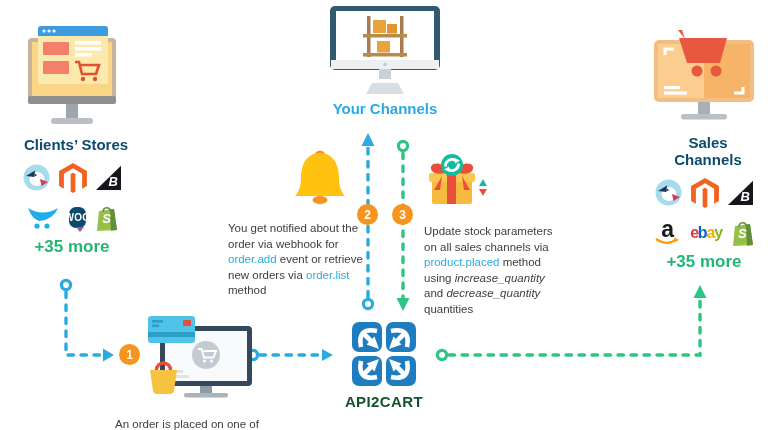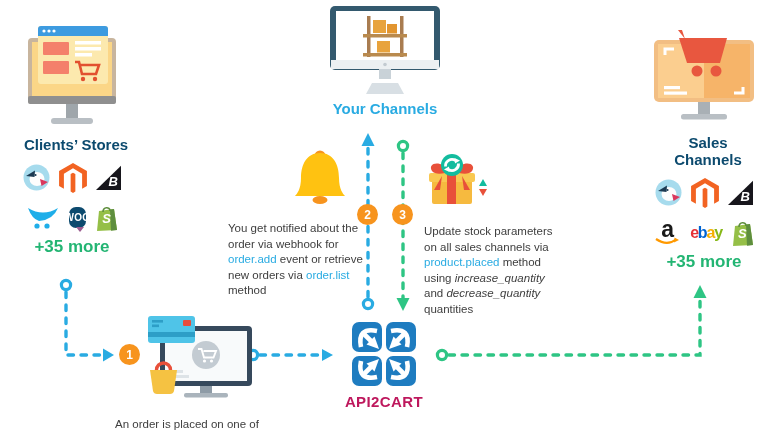--- a/index.html
+++ b/index.html
@@ -22,21 +22,21 @@
     color:#fff;font-size:12px;font-weight:bold;display:flex;align-items:center;
     justify-content:center;z-index:3;}
   .logo{position:absolute;left:352px;top:322px;display:grid;grid-template-columns:30px 30px;
     grid-gap:4px;gap:4px;z-index:2;}
   .sq{width:30px;height:30px;background:#1E7CC0;border-radius:7px;overflow:hidden;}
   .sq svg{display:block;}
   .rot90 svg{transform:rotate(90deg);}
   .rot180 svg{transform:rotate(180deg);}
   .rot270 svg{transform:rotate(270deg);}
   .api-label{position:absolute;left:334px;top:393px;width:100px;text-align:center;
-    font-size:15px;font-weight:bold;color:#be185d;letter-spacing:.4px;z-index:2;}
+    font-size:15px;font-weight:bold;color:#14532d;letter-spacing:.4px;z-index:2;}
   .caption{position:absolute;left:108px;top:397px;width:158px;text-align:center;
     font-size:11.5px;line-height:14.5px;color:#3E3E3E;z-index:2;margin-top:20px;}
   .abs{position:absolute;z-index:2;}
   
   .bc{position:relative;width:25px;height:25px;background:#17161C;
     clip-path:polygon(100% 3%,100% 100%,0 100%);display:flex;align-items:flex-end;justify-content:flex-end;}
   .bc span{color:#fff;font-weight:bold;font-style:italic;font-size:13px;line-height:1;padding:0 3px 2px 0;}
   .woo{position:relative;width:17px;height:21px;background:#0c4a6e;border-radius:7px;
     display:flex;align-items:center;justify-content:center;}
   .woo span{color:#fff;font-weight:bold;font-size:10px;letter-spacing:.3px;}

